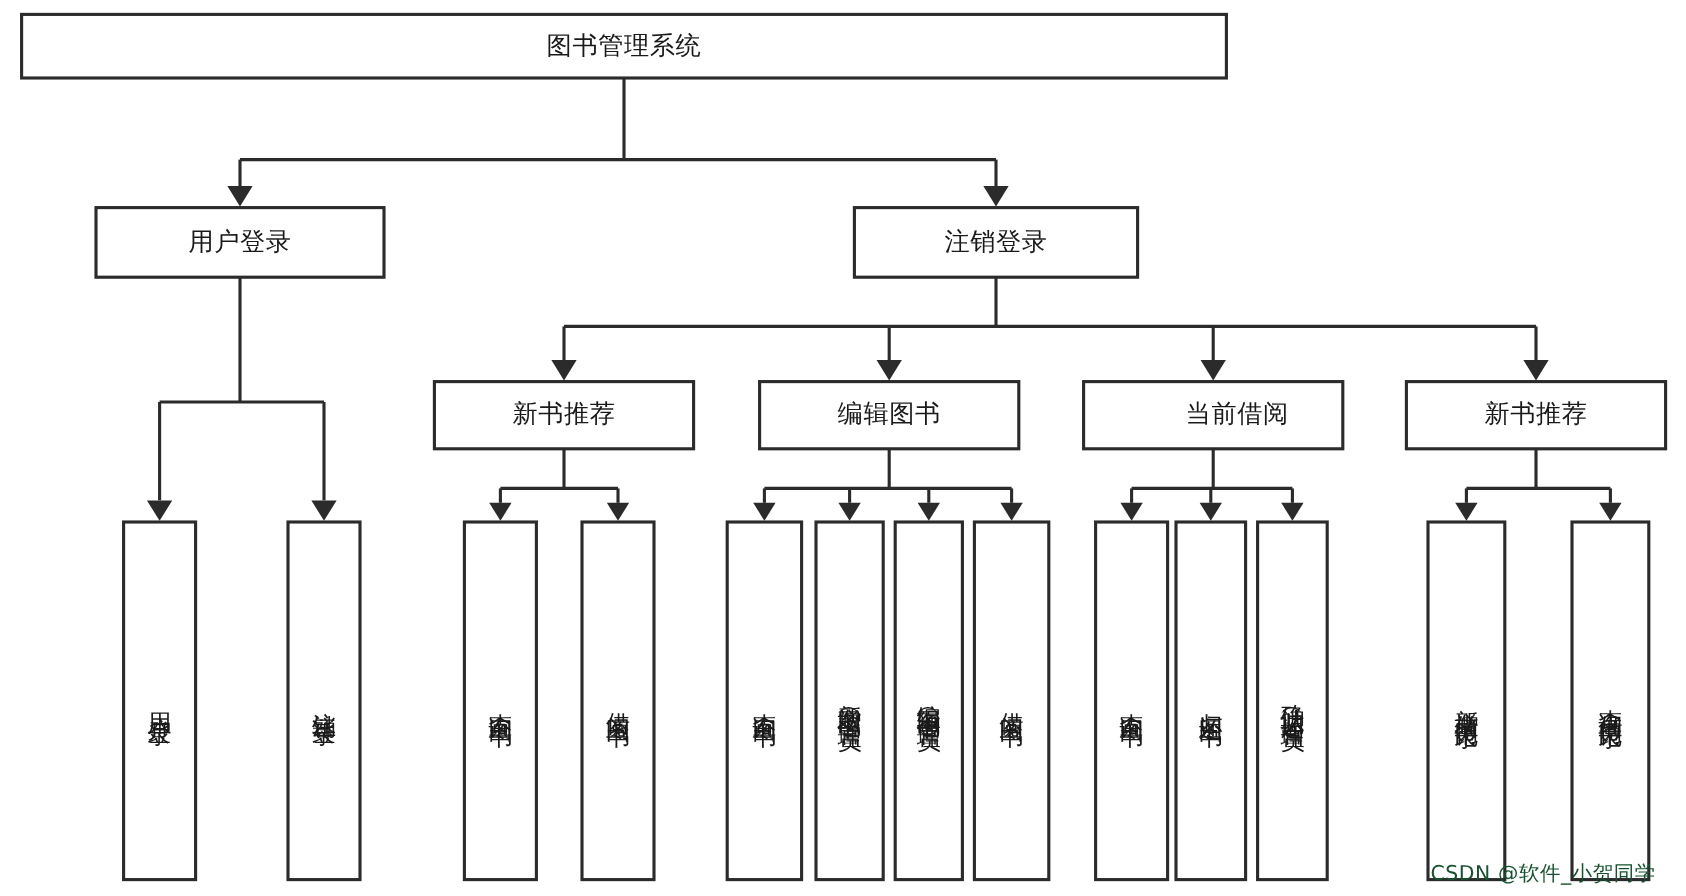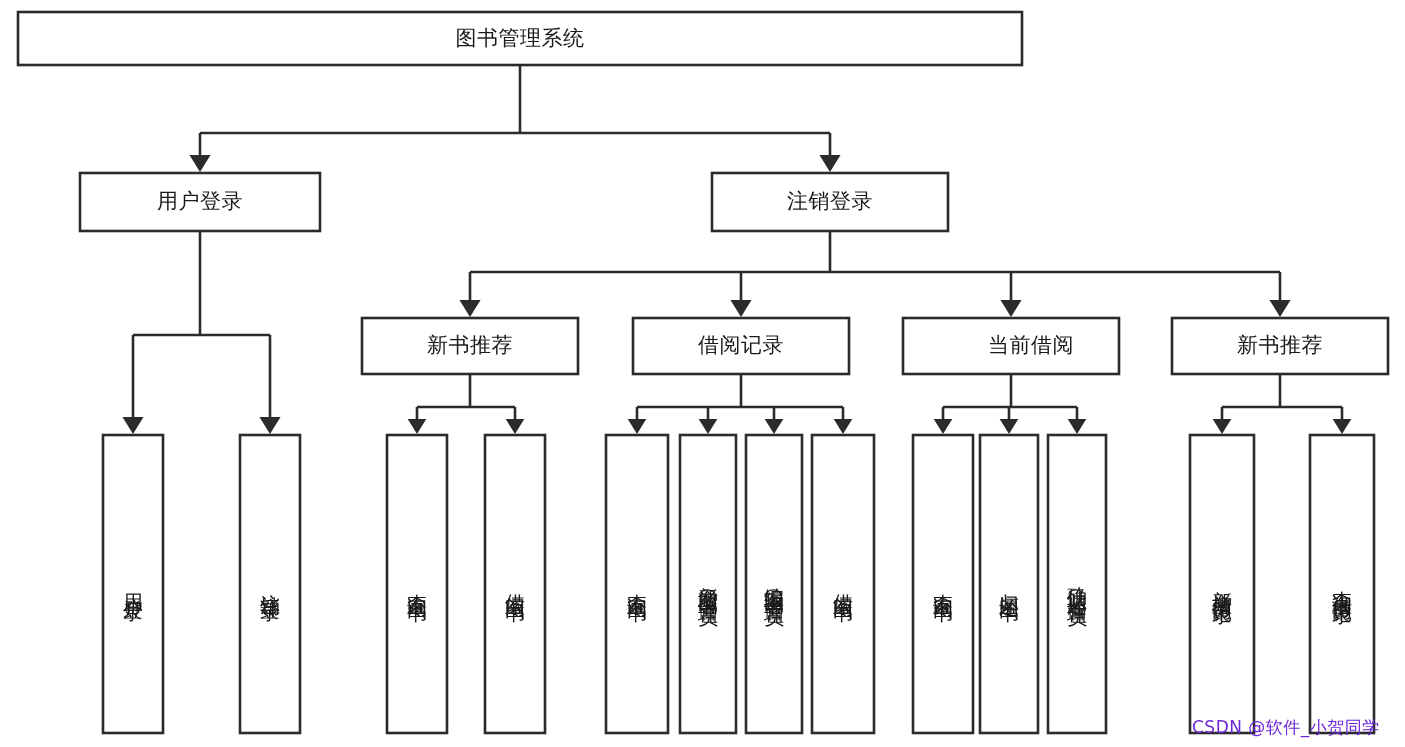--- a/index.html
+++ b/index.html
@@ -64,21 +64,21 @@
     writing-mode: vertical-rl;
     text-orientation: upright;
     letter-spacing: 3px;
     line-height: 1.15;
     white-space: nowrap;
     pointer-events: none;
   }
   .watermark {
     position: absolute;
     font-size: 17px;
-    color: #6d28d9;
+    color: #14532d;
     white-space: nowrap;
     letter-spacing: 0.5px;
   }
 </style>
 </head>
 <body>
 
 <div id="diagram-root">
 
   <svg id="flow-svg" viewBox="0 0 1405 747">
@@ -158,21 +158,21 @@
         <rect x="1190" y="435" width="64" height="298" class="box-rect"></rect>
         <rect x="1310" y="435" width="64" height="298" class="box-rect"></rect>
       </g>
   </svg>
 
   <div id="label-layer">
       <div class="node-label-h" style="left: 18px; top: 12px; width: 1004px; height: 53px;">图书管理系统</div>
       <div class="node-label-h" style="left: 80px; top: 173px; width: 240px; height: 58px;">用户登录</div>
       <div class="node-label-h" style="left: 712px; top: 173px; width: 236px; height: 58px;">注销登录</div>
       <div class="node-label-h" style="left: 362px; top: 318px; width: 216px; height: 56px;">新书推荐</div>
-      <div class="node-label-h" style="left: 633px; top: 318px; width: 216px; height: 56px;">借阅记录</div>
+      <div class="node-label-h" style="left: 633px; top: 318px; width: 216px; height: 56px;">编辑图书</div>
       <div class="node-label-h" style="left: 903px; top: 318px; width: 216px; height: 56px; padding-left: 20px;">当前借阅</div>
       <div class="node-label-h" style="left: 1172px; top: 318px; width: 216px; height: 56px;">新书推荐</div>
       <div class="node-label-v" style="left: 103px; top: 435px; width: 60px; height: 298px;">用户登录</div>
       <div class="node-label-v" style="left: 240px; top: 435px; width: 60px; height: 298px;">注销登录</div>
       <div class="node-label-v" style="left: 387px; top: 435px; width: 60px; height: 298px;">查询图书</div>
       <div class="node-label-v" style="left: 485px; top: 435px; width: 60px; height: 298px;">借阅图书</div>
       <div class="node-label-v" style="left: 606px; top: 435px; width: 62px; height: 298px;">查询图书</div>
       <div class="node-label-v" style="left: 680px; top: 435px; width: 56px; height: 298px;">新增图书（管理员）</div>
       <div class="node-label-v" style="left: 746px; top: 435px; width: 56px; height: 298px;">编辑图书（管理员）</div>
       <div class="node-label-v" style="left: 812px; top: 435px; width: 62px; height: 298px;">借阅图书</div>

